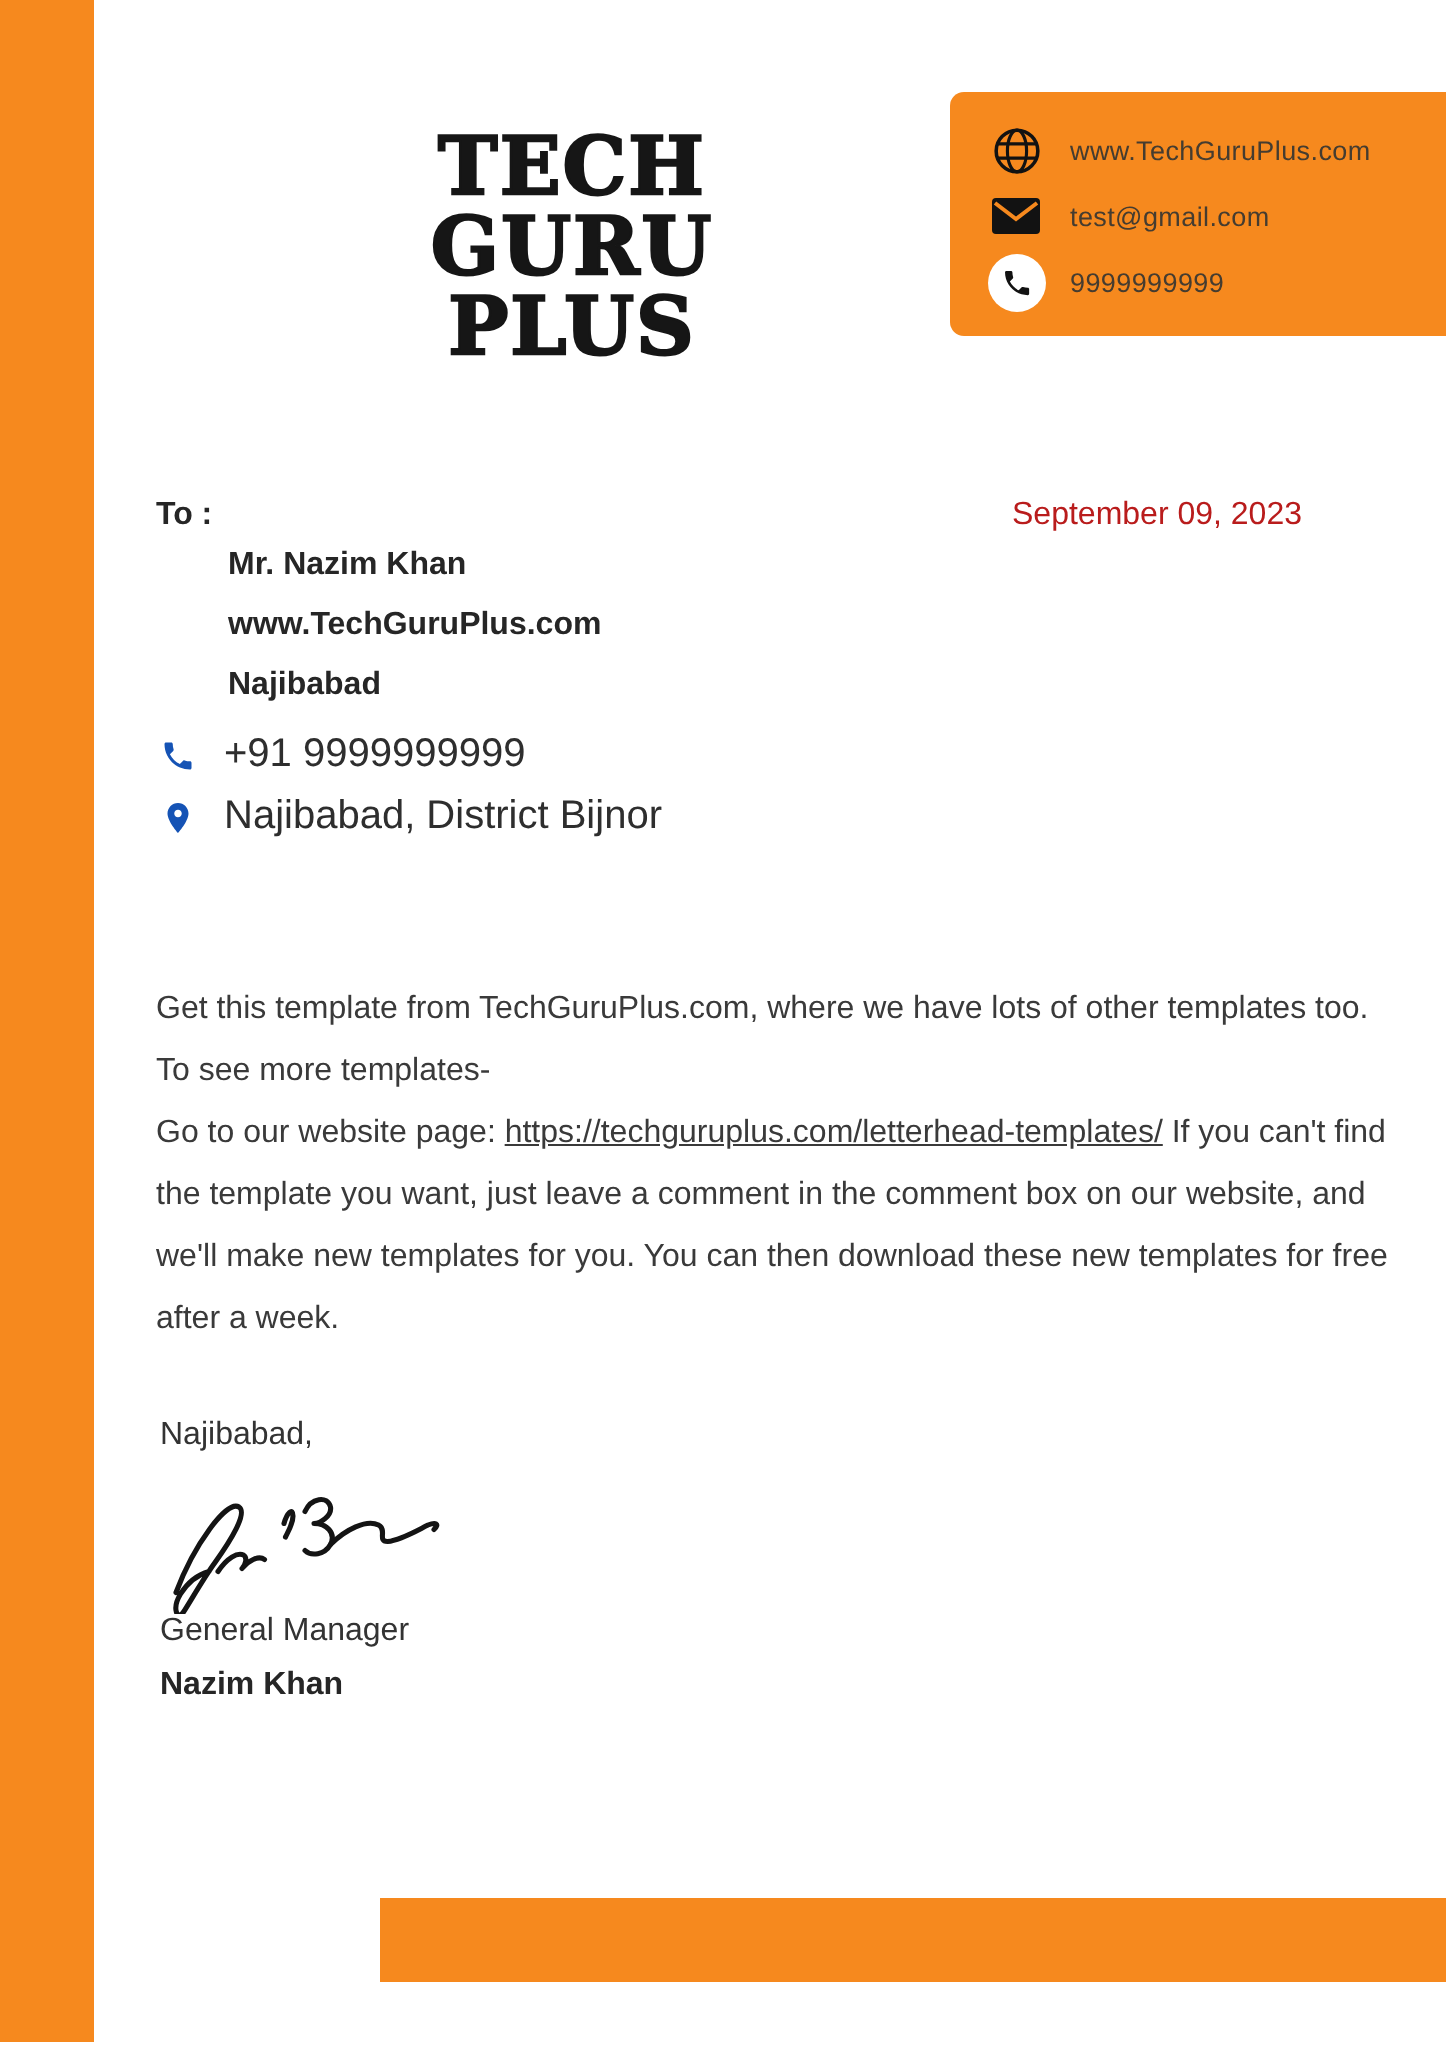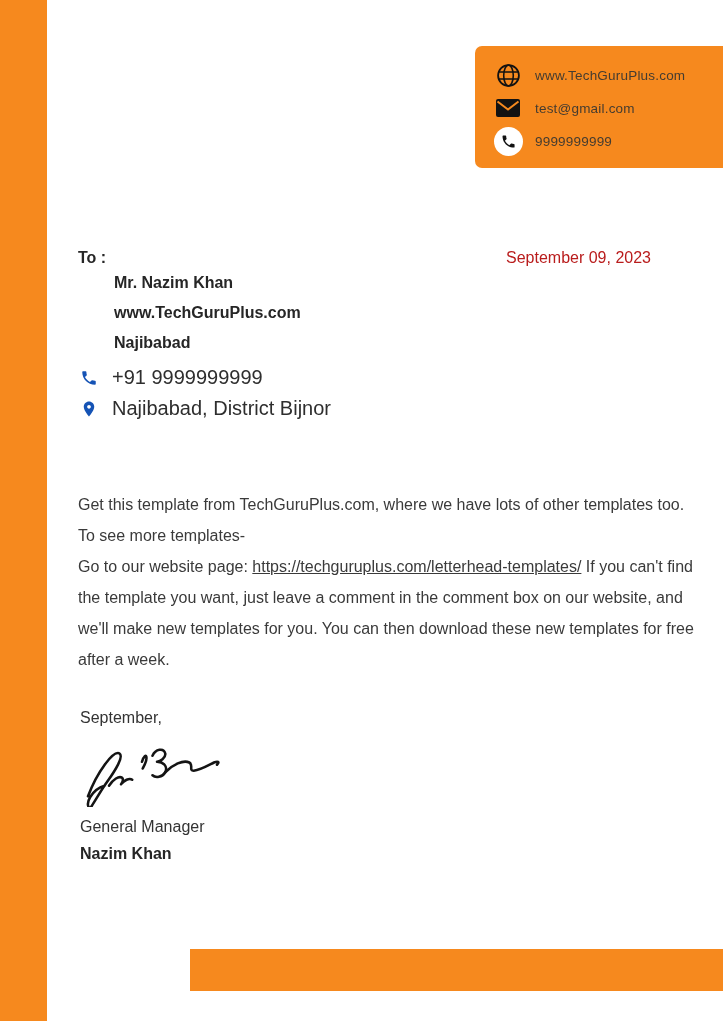--- a/index.html
+++ b/index.html
@@ -81,30 +81,34 @@
     position: absolute; left: 78px; top: 489px; width: 645px;
     font-size: 16px; line-height: 31px; color: #3a3a3a;
     white-space: pre-line;
   }
   .body-text a { color: #3a3a3a; text-decoration: underline; }
 
   
   .closing { position: absolute; left: 80px; top: 709px; color: #333333; }
   .salutation { font-size: 16px; }
   .signature-wrap { margin: 6px 0 2px -4px; height: 72px; }
-  .signer-title { font-size: 16px; margin-top: 13px; }
+  .signer-title { font-size: 16px; margin-top: 2px; }
   .signer-name { font-size: 16px; font-weight: 700; margin-top: 9px; color: #262626; }
 </style>
 </head>
 <body>
 
 <div class="page">
 
   <div class="left-stripe"></div>
 
+  <div class="logo">
+    <div>TECH GURU</div>
+    <div>PLUS</div>
+  </div>
 
   <div class="header-card">
     <div class="hc-row">
       <span class="hc-icon">
         <svg width="25" height="25" viewBox="0 0 24 24" fill="none">
           <circle cx="12" cy="12" r="10" stroke="#121212" stroke-width="1.7"></circle>
           <ellipse cx="12" cy="12" rx="4.6" ry="10" stroke="#121212" stroke-width="1.5"></ellipse>
           <path d="M2.6 8.6h18.8M2.6 15.4h18.8" stroke="#121212" stroke-width="1.5"></path>
         </svg>
       </span>
@@ -159,21 +163,21 @@
   </div>
 
   <p class="body-text"><span>Get this template from TechGuruPlus.com, where we have lots of other templates too.
 To see more templates-
 Go to our website page: </span><a href="#">https://techguruplus.com/letterhead-templates/</a><span> If you can't find
 the template you want, just leave a comment in the comment box on our website, and
 we'll make new templates for you. You can then download these new templates for free
 after a week.</span></p>
 
   <div class="closing">
-    <div class="salutation">September,</div>
+    <div class="salutation">Najibabad,</div>
     <div class="signature-wrap">
       <svg width="150" height="74" viewBox="0 0 200 98" fill="none" stroke="#141414" stroke-width="3.4" stroke-linecap="round" stroke-linejoin="round">
         <path d="M16 84 C28 52 50 22 58 27 C64 31 52 50 42 64 C34 75 25 91 21 97 C17 103 13 95 19 85 C24 77 31 72 38 70"></path>
         <path d="M44 70 C50 61 57 57 61 59 C64 61 62 66 60 68 C64 63 71 59 75 62"></path>
         <path d="M88 38 C90 31 94 27 94 33 C94 38 91 43 89 47"></path>
         <path d="M102 30 C106 21 117 19 119 27 C120 33 112 38 108 38 C116 38 123 44 119 52 C115 59 106 60 102 56"></path>
         <path d="M119 52 C129 42 143 35 151 39 C157 42 150 50 157 50 C166 49 176 43 184 39 C189 37 192 38 188 42"></path>
       </svg>
     </div>
     <div class="signer-title">General Manager</div>

